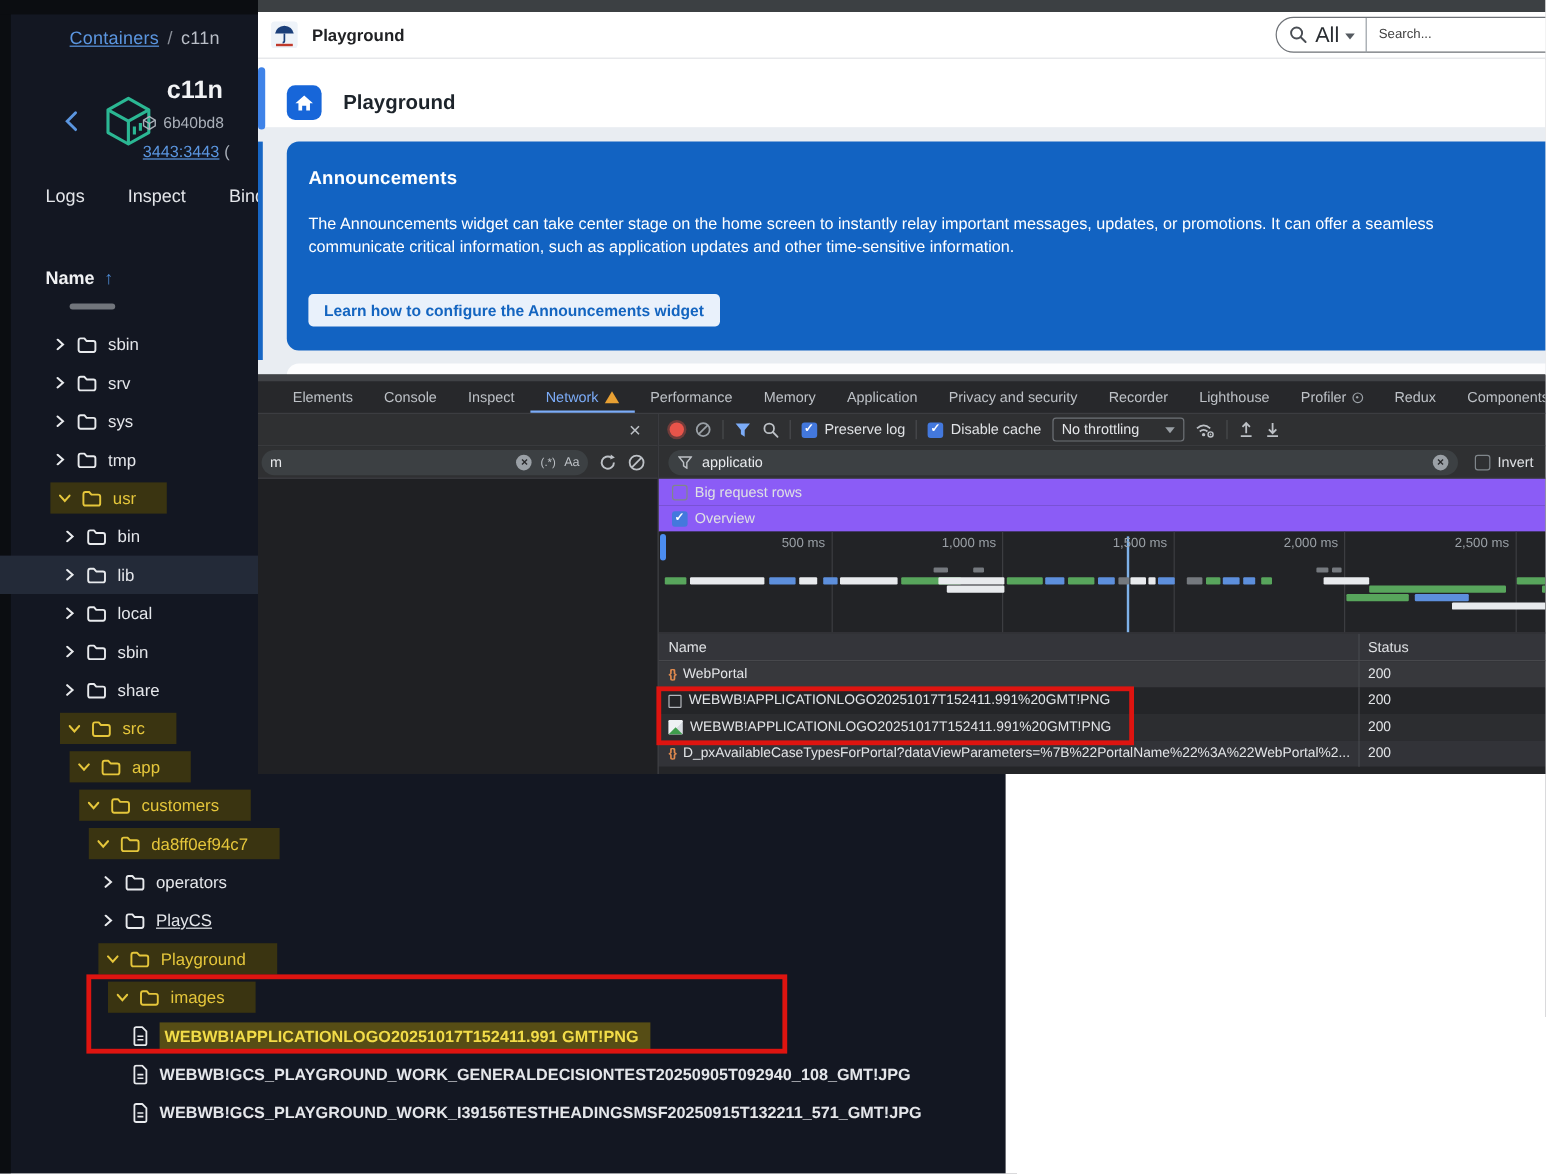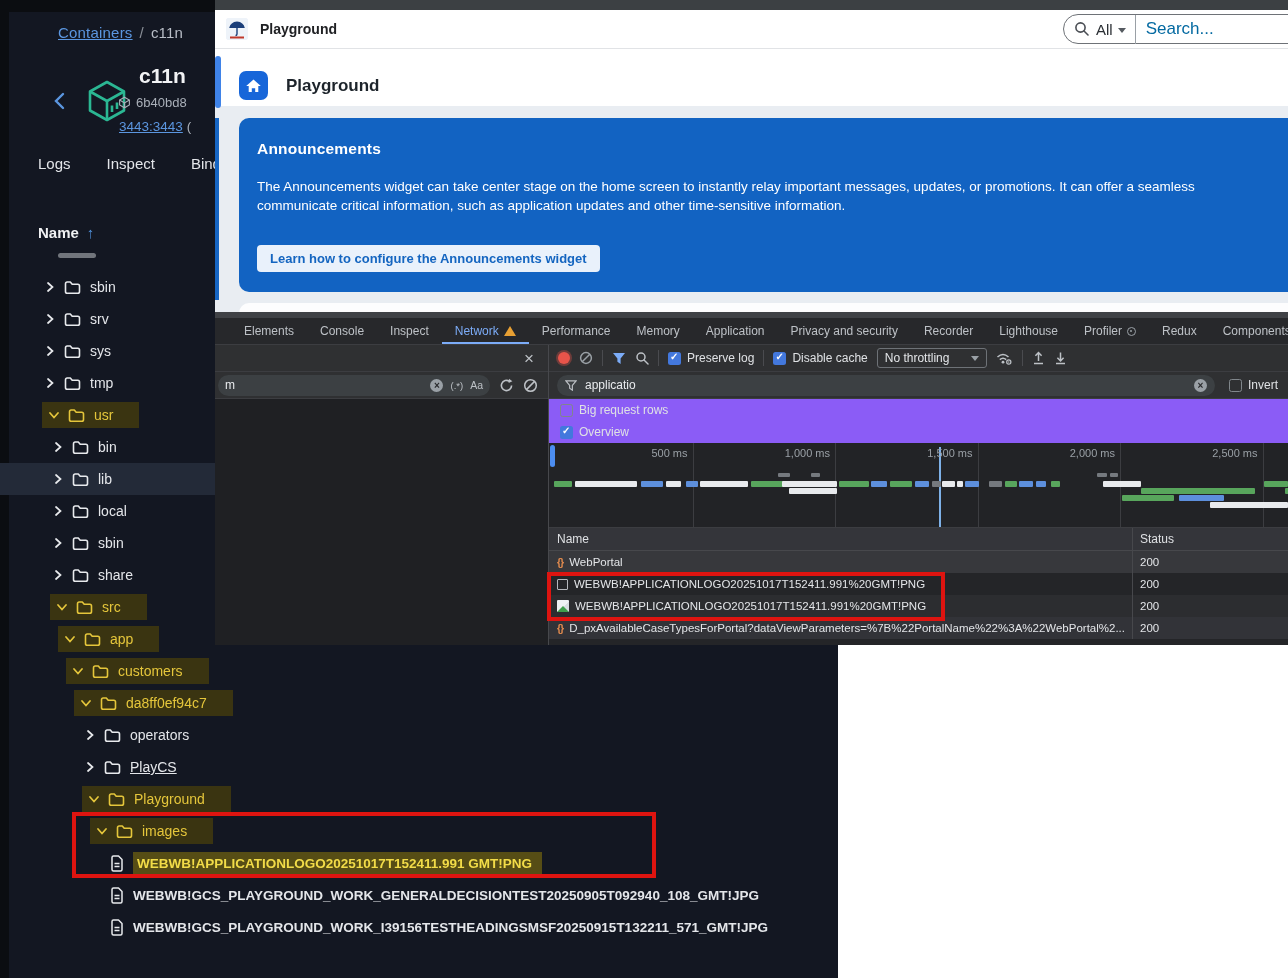--- a/index.html
+++ b/index.html
@@ -43,24 +43,24 @@
 
   
   #browser { position:absolute; left:215px; top:0; width:1073px; height:313px;
     background:#fff; z-index:2; overflow:hidden; }
   .chrome-strip { position:absolute; left:0; top:0; width:100%; height:10px; background:#3c4043; }
   .tabrow { position:absolute; left:0; top:10px; width:100%; height:39px; background:#fff; border-bottom:1px solid #e1e3e6; display:flex; align-items:center; }
   .favicon { width:22px; height:22px; margin-left:11px; border-radius:3px; background:#eef3f9; position:relative; overflow:hidden; }
   .tab-title { margin-left:12px; font-size:14px; font-weight:bold; color:#202124; }
   .search-pill { position:absolute; left:848px; top:4px; width:280px; height:30px; border:1.5px solid #6e7277; border-radius:16px; display:flex; align-items:center; background:#fff; }
   .search-pill .q { margin-left:10px; display:flex; }
-  .search-pill .scope { margin-left:6px; font-size:15px; color:#2a2e33; }
+  .search-pill .scope { margin-left:6px; font-size:18px; color:#2a2e33; }
   .search-pill .caret { width:0; height:0; border-left:4px solid transparent; border-right:4px solid transparent; border-top:5px solid #555a60; margin:2px 0 0 5px; }
   .search-pill .pdiv { width:1px; height:29px; background:#9aa0a6; margin-left:9px; }
-  .search-pill .ph { margin-left:10px; font-size:17px; color:#0369a1; }
+  .search-pill .ph { margin-left:10px; font-size:11px; color:#404040; }
   .page-bg { position:absolute; left:0; top:50px; width:100%; height:263px; background:#fff; }
   .page-gray { position:absolute; left:0; top:106px; width:100%; height:207px; background:#e9edf2; }
   .house-tile { position:absolute; left:24px; top:71px; width:29px; height:29px; background:#1766d9; border-radius:7px; display:flex; align-items:center; justify-content:center; }
   .page-title { position:absolute; left:71px; top:76px; font-size:17px; font-weight:bold; color:#1d242b; }
   .banner { position:absolute; left:24px; top:118px; width:1080px; height:174px; background:#1263c2; border-radius:10px; color:#fff; padding:22px 0 0 18px; overflow:hidden; }
   .banner h2 { font-size:15.5px; font-weight:bold; letter-spacing:.2px; }
   .banner .bline { margin-top:21px; font-size:13.5px; white-space:nowrap; }
   .banner .bline2 { margin-top:4px; font-size:13.5px; white-space:nowrap; }
   .banner-btn { position:absolute; left:18px; top:127px; height:27px; background:#e9f1fb; color:#1465c0; font-size:13px; font-weight:bold; border:none; border-radius:4px; padding:0 13px; cursor:pointer; font-family:inherit; }
   .card-top { position:absolute; left:24px; top:303px; width:1080px; height:10px; background:#fdfdfe; border-radius:10px 10px 0 0; }

